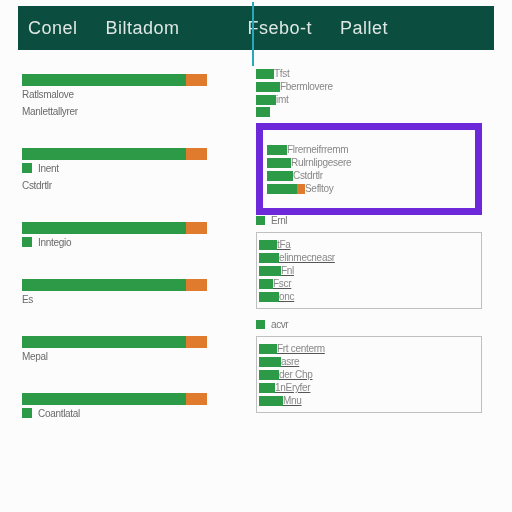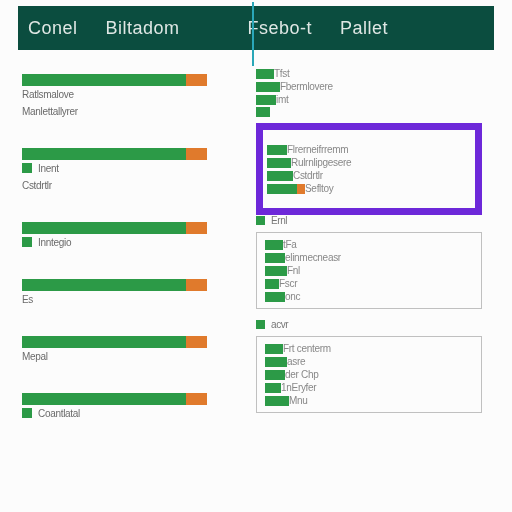--- a/index.html
+++ b/index.html
@@ -67,22 +67,23 @@
     margin-bottom: 28px;
   }
   .right-pane .hdr {
     color:#777; filter:blur(0.7px);
     margin-bottom:6px;
     display:flex; gap:6px; align-items:center;
     letter-spacing:-0.4px;
   }
   .right-pane .block {
     border: 1px solid #c0c0c0;
-    padding: 4px 4px 4px 8px;
+    padding: 4px 4px 4px 2px;
     margin-bottom: 10px;
+    text-decoration: underline;
   }
   .right-pane .row {
     display: flex;
     align-items: center;
     margin: 2px 0;
   }
   .right-pane .chip {
     height: 10px;
     flex: 0 0 auto;
   }

